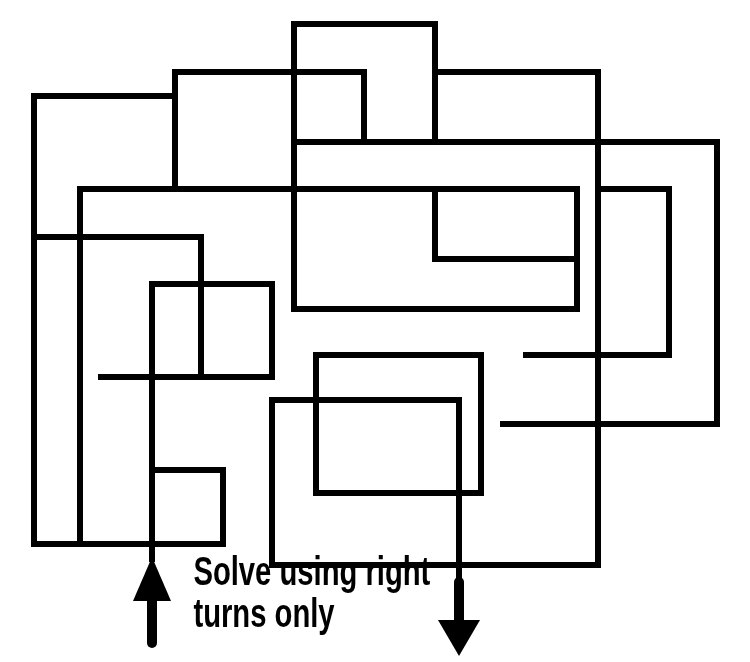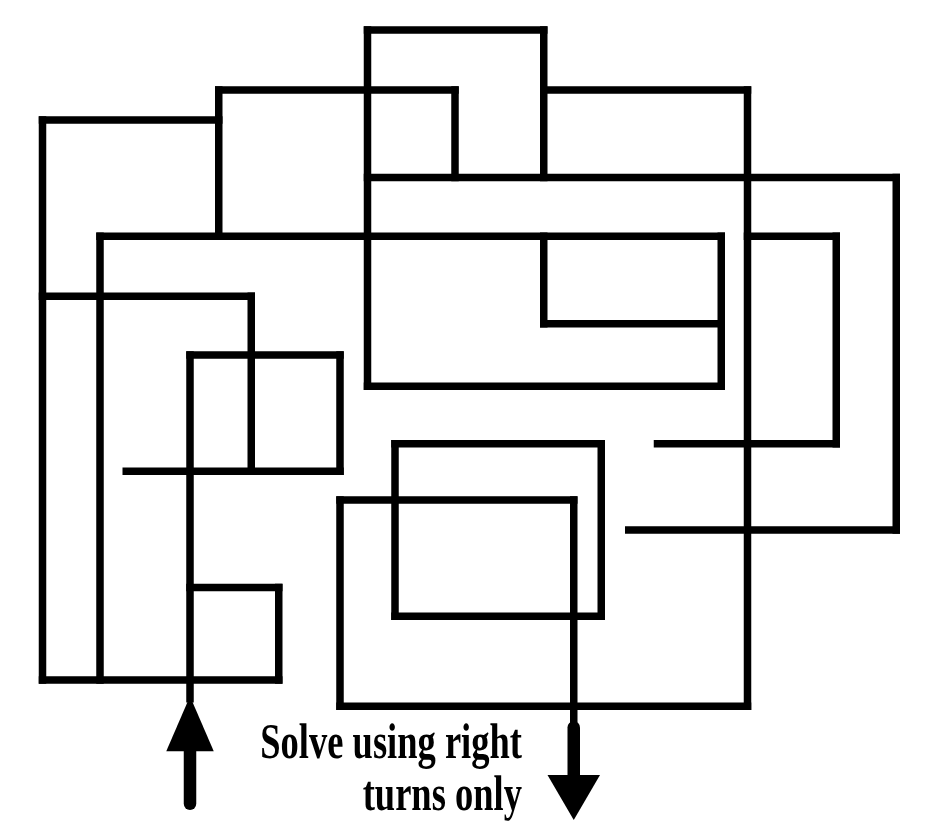--- a/index.html
+++ b/index.html
@@ -18,24 +18,23 @@
     position: absolute;
   }
   .tri {
     position: absolute;
     width: 0;
     height: 0;
   }
   #caption {
     position: absolute;
     left: 152px;
-    top: 572px;
+    top: 550px;
     width: 307px;
-    text-align: right;
-    font-family: Liberation Serif, serif;
+    text-align: left;
   }
   .caption-line {
     display: block;
     font-weight: 700;
     font-size: 40px;
     line-height: 42px;
     letter-spacing: 0px;
     white-space: nowrap;
     transform: scaleX(0.73);
     transform-origin: 50% 0%;

